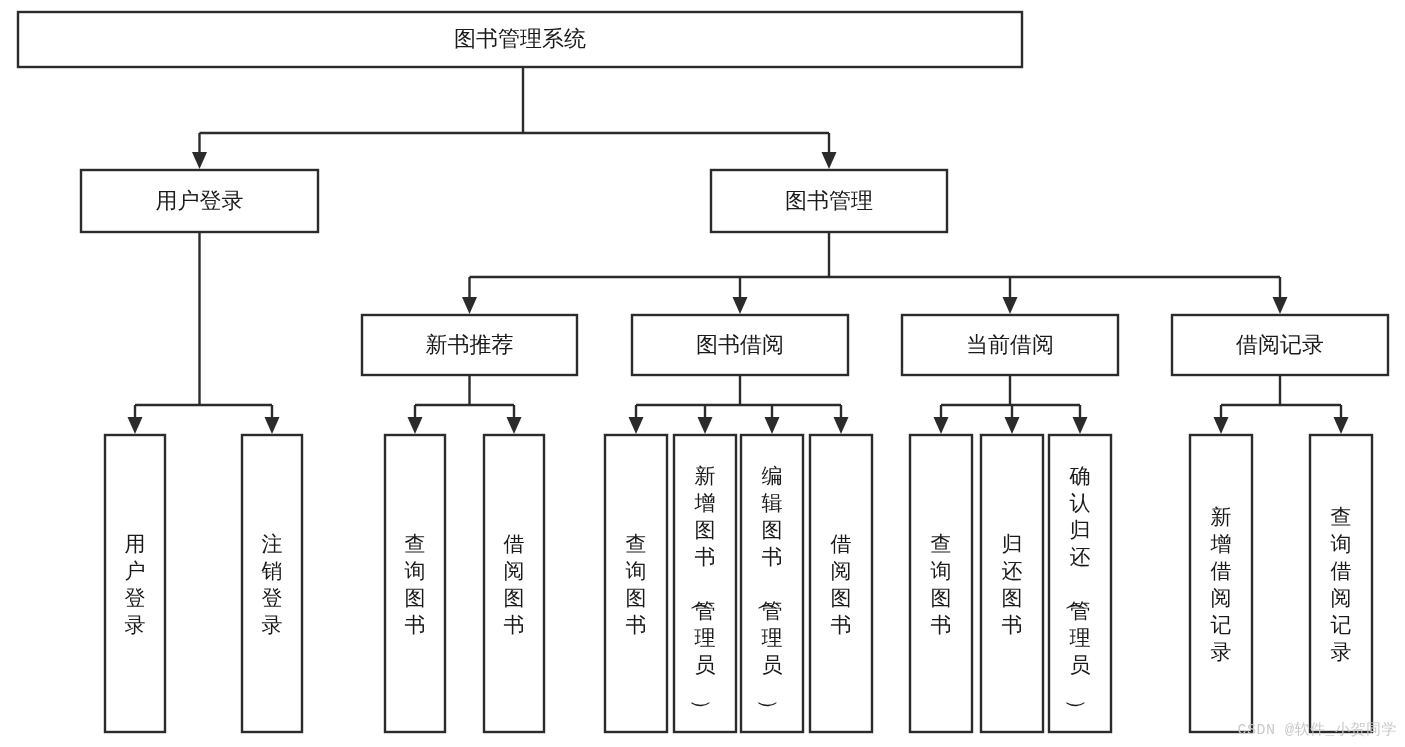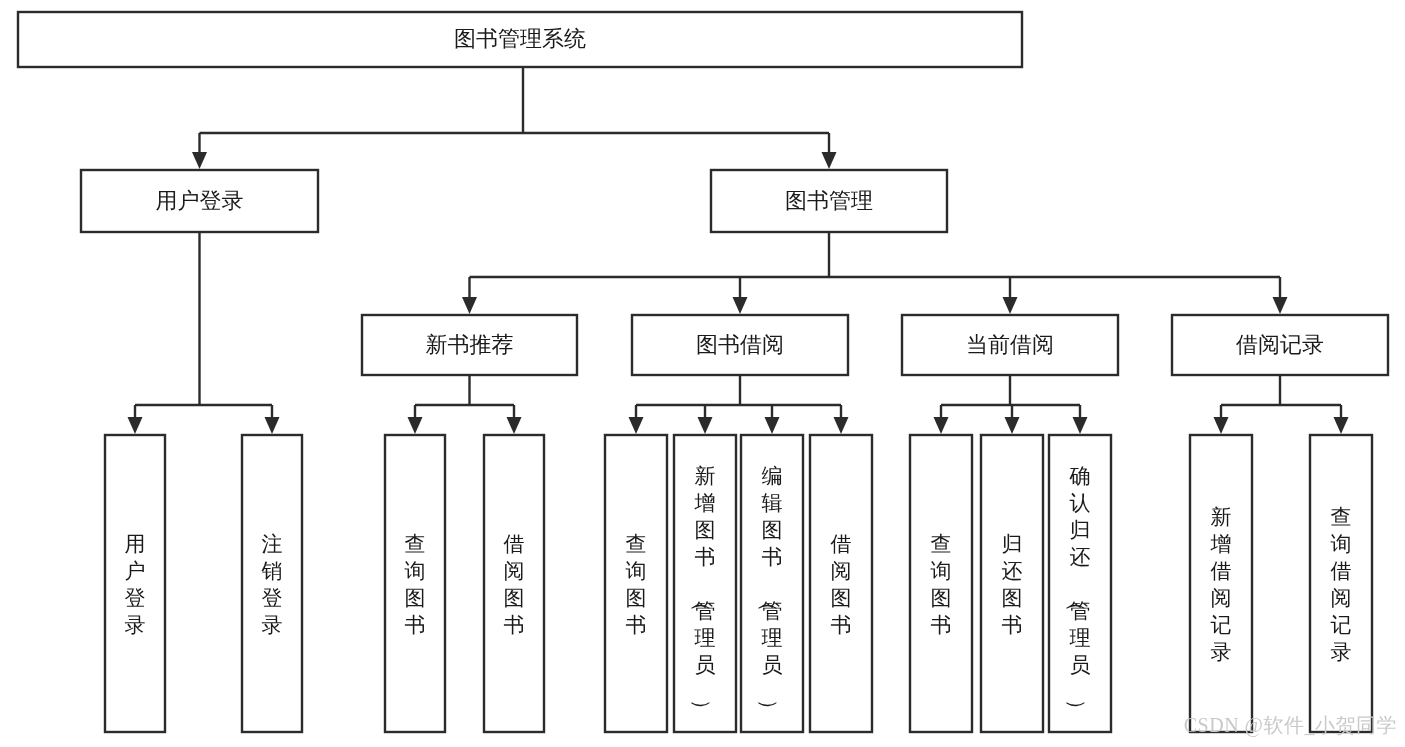--- a/index.html
+++ b/index.html
@@ -51,22 +51,22 @@
   .node-label-v {
     font-family: "Liberation Sans", "DejaVu Sans", sans-serif;
     font-size: 21px;
     fill: #1a1a1a;
     text-anchor: middle;
   }
   .watermark {
     position: absolute;
     right: 8px;
     bottom: 8px;
-    font-family: Liberation Serif, serif;
-    font-size: 20px;
+    font-family: Liberation Mono, monospace;
+    font-size: 15px;
     color: #c9c9c9;
     white-space: nowrap;
     letter-spacing: 0.5px;
     user-select: none;
     padding-left: 48px;
   }
 </style>
 </head>
 <body>
 

